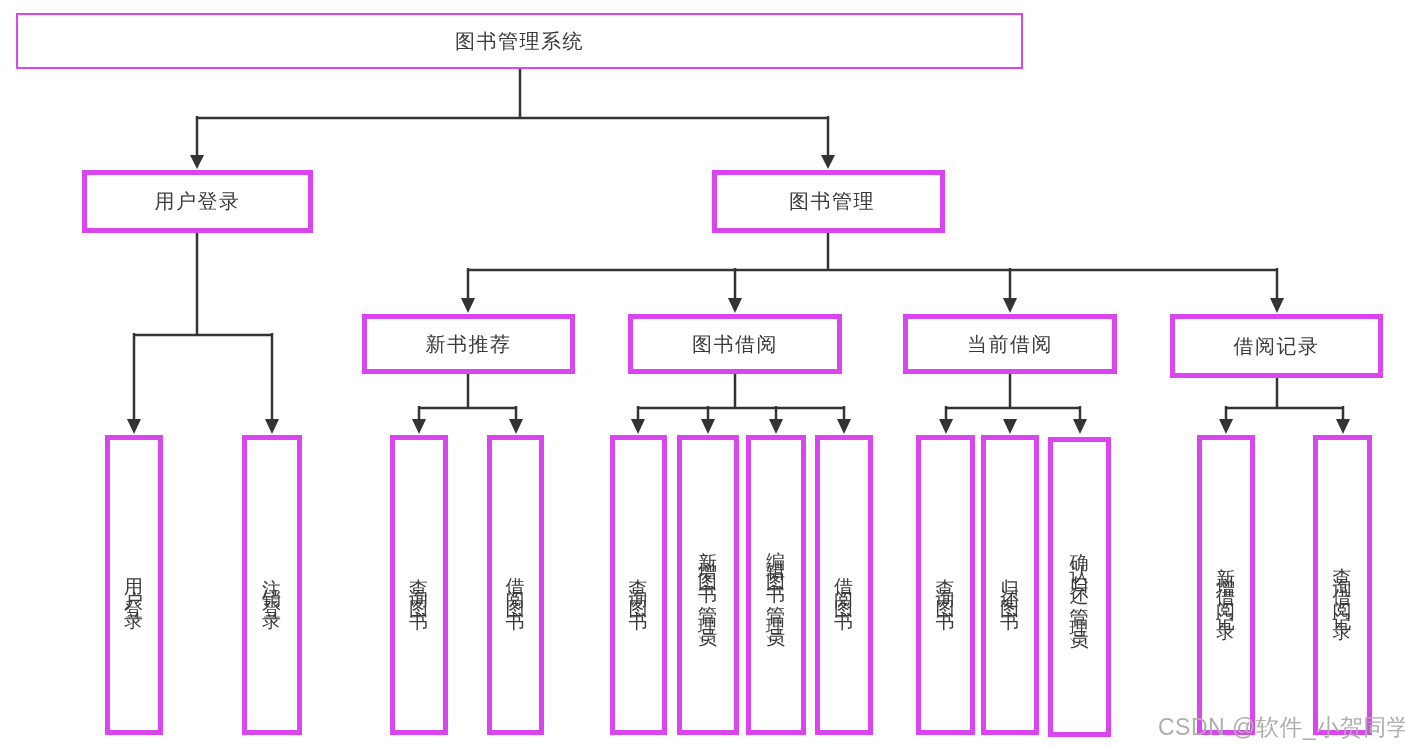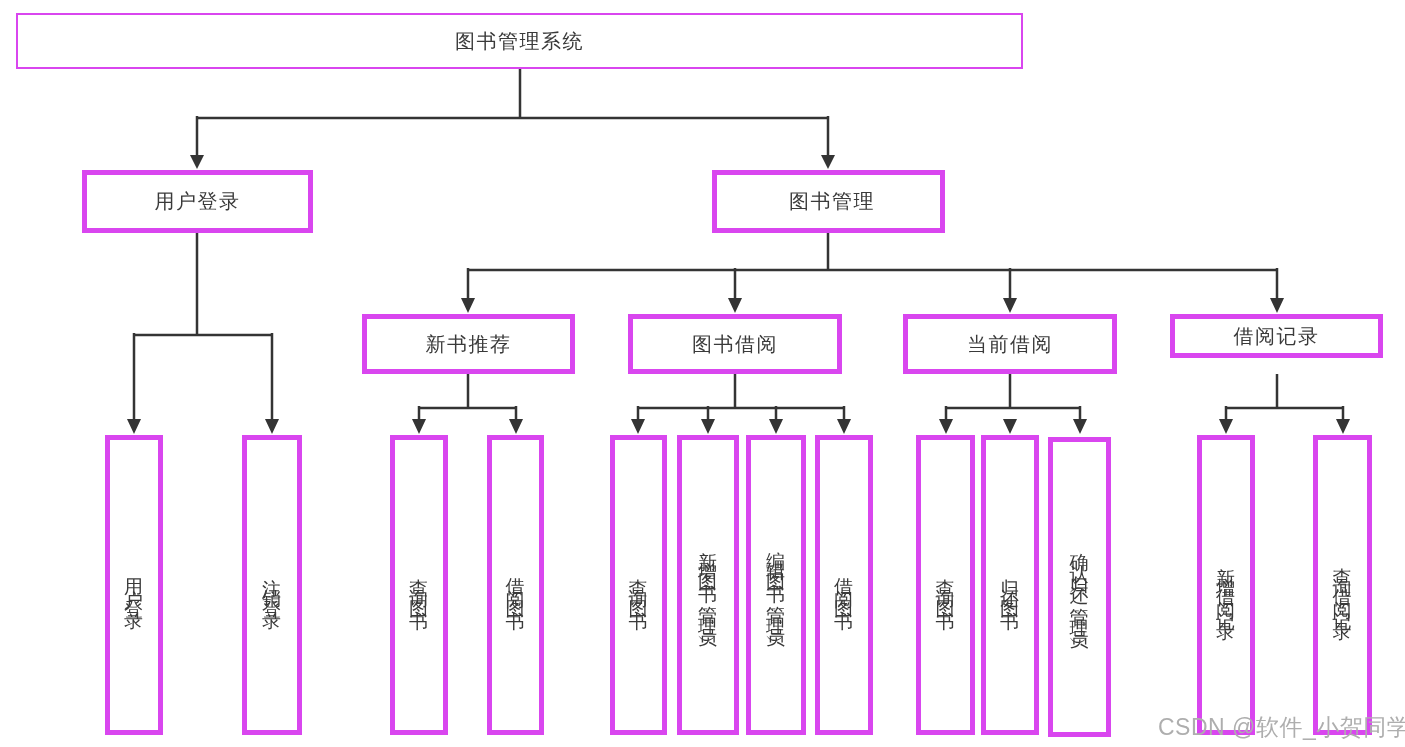--- a/index.html
+++ b/index.html
@@ -113,21 +113,21 @@
 
   <div class="box" style="left:362px; top:314px; width:213px; height:60px;">
     <span class="hlabel">新书推荐</span>
   </div>
   <div class="box" style="left:628px; top:314px; width:214px; height:60px;text-align:right;">
     <span class="hlabel">图书借阅</span>
   </div>
   <div class="box" style="left:903px; top:314px; width:214px; height:60px;">
     <span class="hlabel">当前借阅</span>
   </div>
-  <div class="box" style="left:1170px; top:314px; width:213px; height:44px;">
+  <div class="box" style="left:1170px; top:314px; width:213px; height:64px;">
     <span class="hlabel">借阅记录</span>
   </div>
 
   <div class="box" style="left:105px; top:435px; width:58px; height:300px;">
     <span class="vlabel">用户登录</span>
   </div>
   <div class="box" style="left:242px; top:435px; width:60px; height:300px;">
     <span class="vlabel">注销登录</span>
   </div>
 

